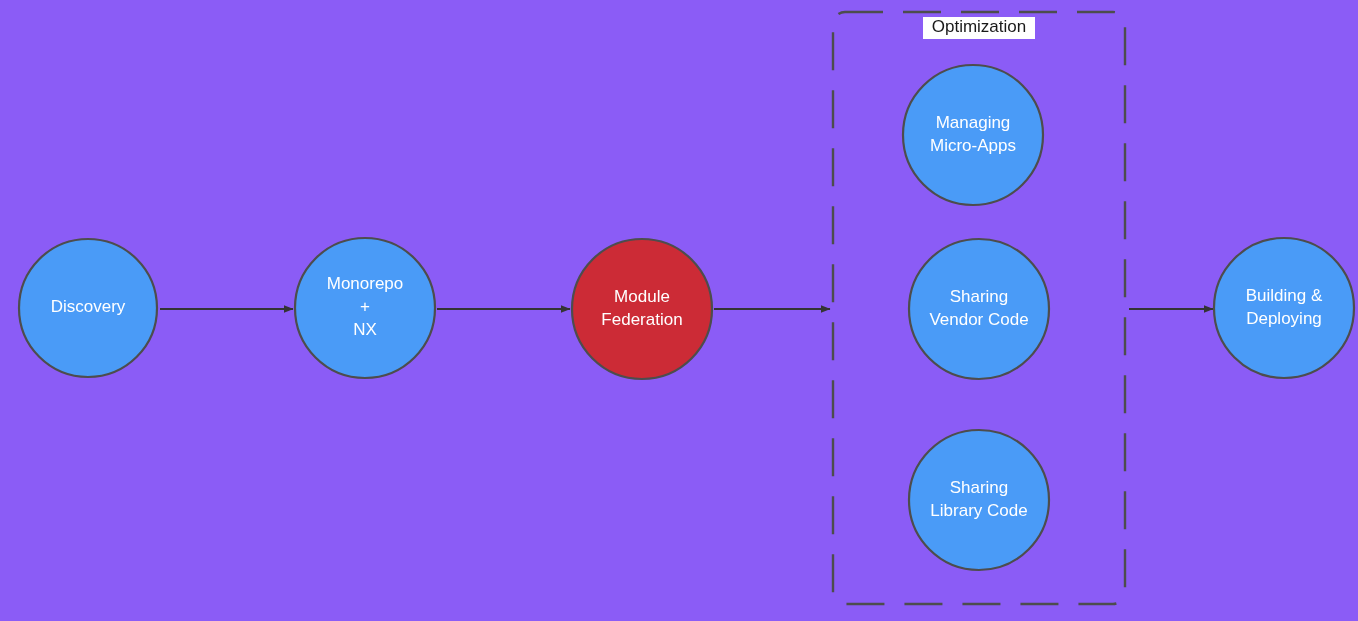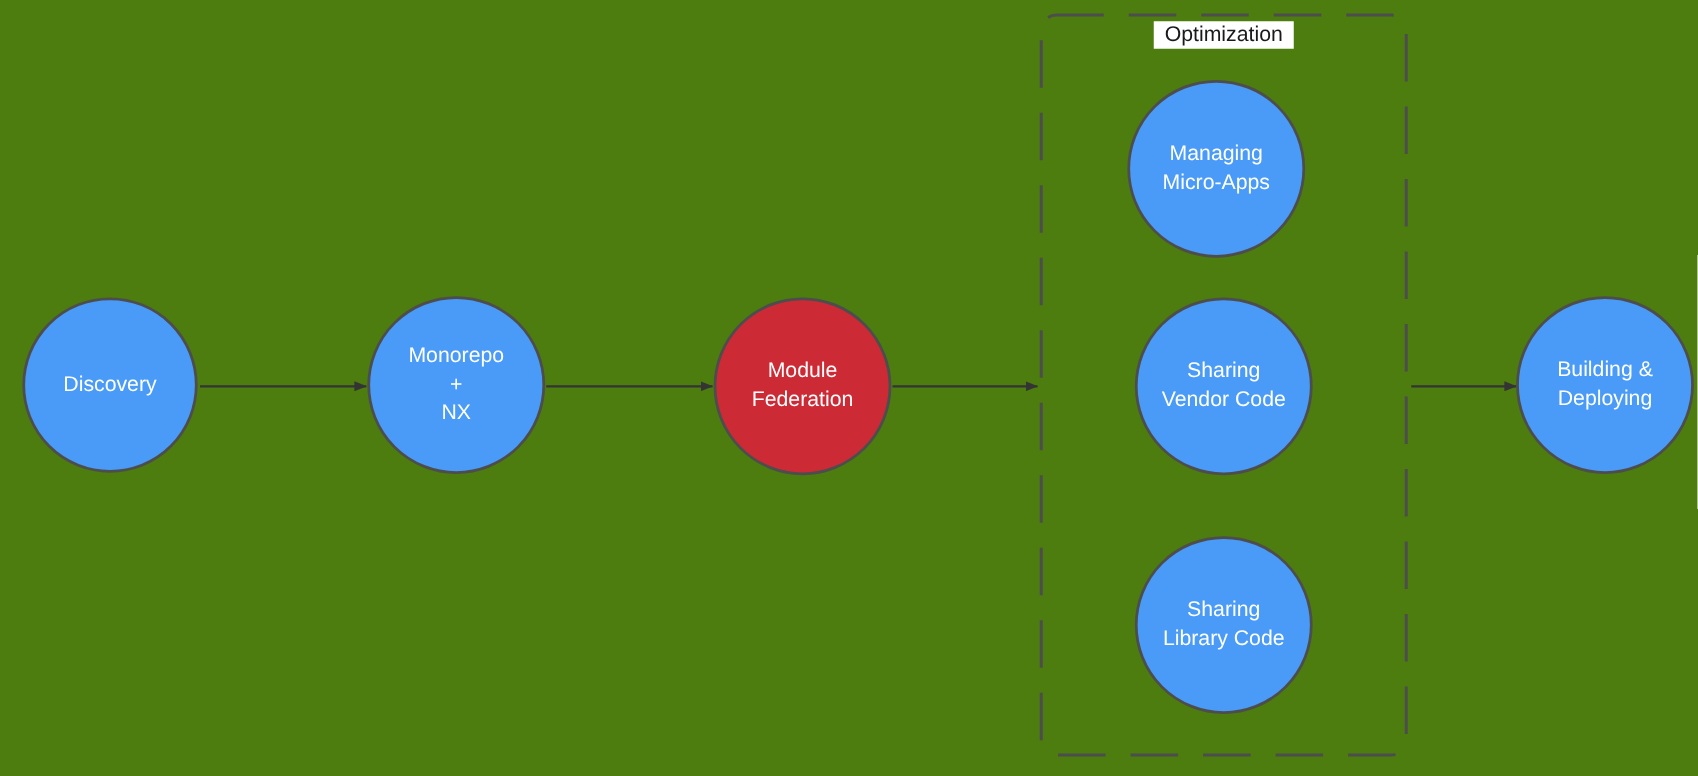--- a/index.html
+++ b/index.html
@@ -7,21 +7,21 @@
     padding: 0;
     background: #ffffff;
   }
   body {
     font-family: "Liberation Sans", sans-serif;
   }
   #canvas {
     position: relative;
     width: 1358px;
     height: 621px;
-    background: #4d7c0f;
+    background: #8b5cf6;
     overflow: hidden;
   }
   #diagram-svg {
     position: absolute;
     left: 0;
     top: 0;
     width: 1358px;
     height: 621px;
   }
   .node-label {

